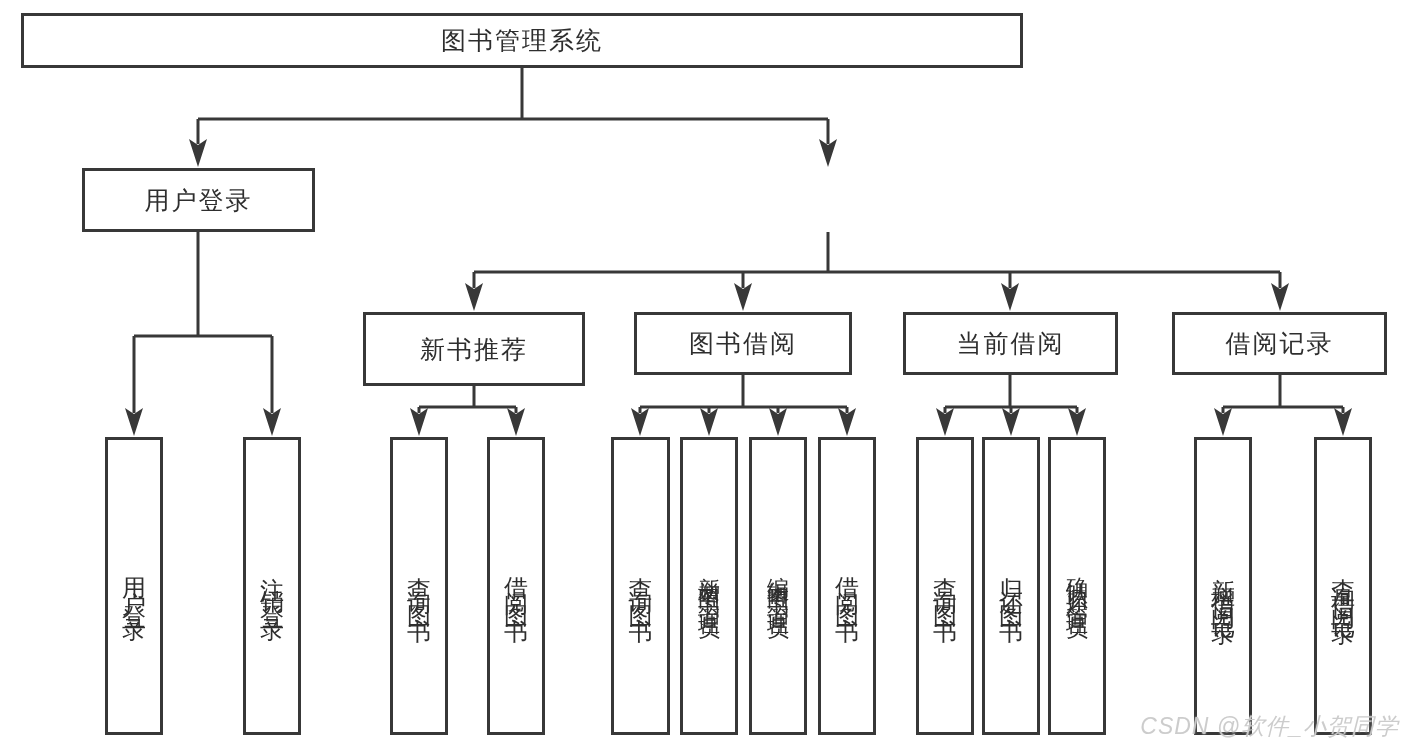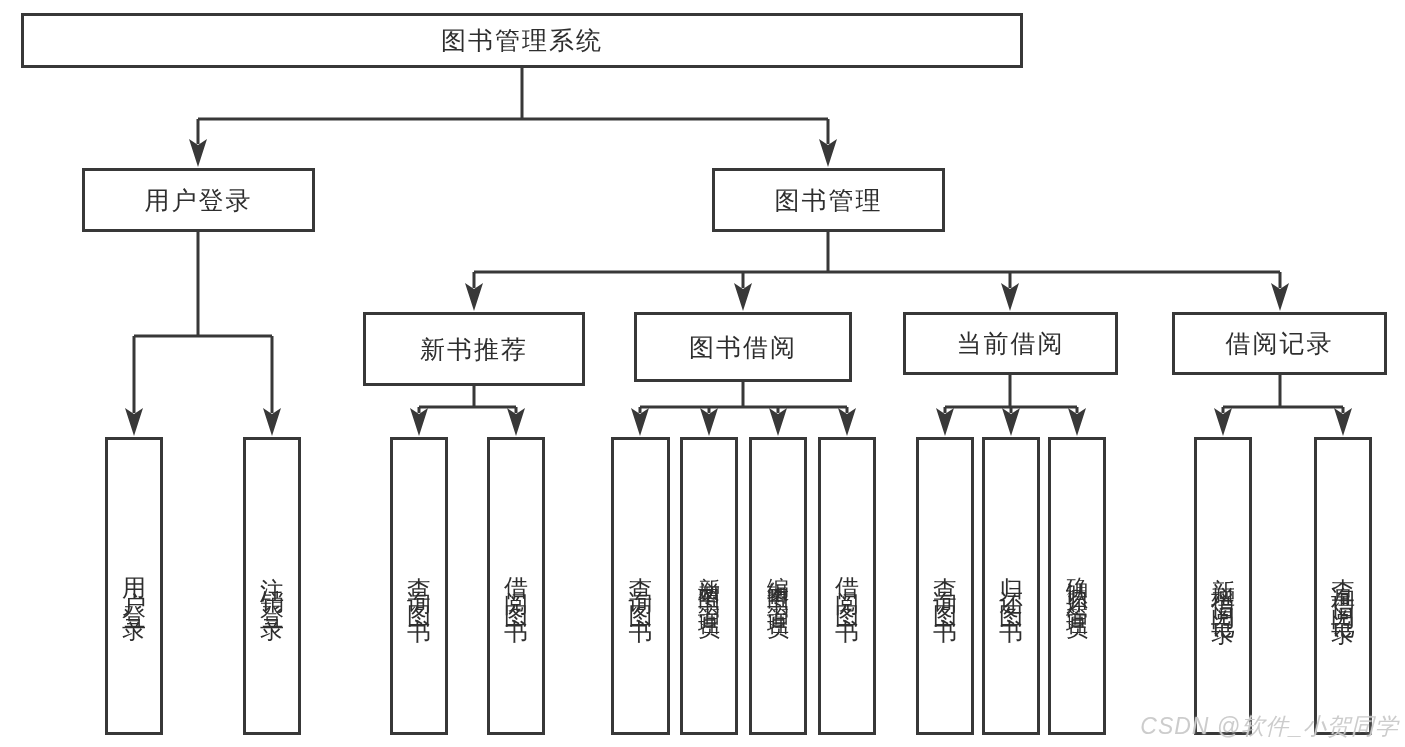--- a/index.html
+++ b/index.html
@@ -81,28 +81,25 @@
     </g>
   </svg>
 
   <div class="node" style="left:21px;top:13px;width:1002px;height:55px">
     <span class="h">图书管理系统</span>
   </div>
 
   <div class="node" style="left:82px;top:168px;width:233px;height:64px">
     <span class="h">用户登录</span>
   </div>
-  <div class="node" style="left:712px;top:168px;width:233px;height:64px">
-    <span class="h">图书管理</span>
-  </div>
 
   <div class="node" style="left:363px;top:312px;width:222px;height:74px">
     <span class="h">新书推荐</span>
   </div>
-  <div class="node" style="left:634px;top:312px;width:218px;height:70px">
+  <div class="node" style="left:634px;top:312px;width:218px;height:63px">
     <span class="h">图书借阅</span>
   </div>
   <div class="node" style="left:903px;top:312px;width:215px;height:63px">
     <span class="h">当前借阅</span>
   </div>
   <div class="node" style="left:1172px;top:312px;width:215px;height:63px">
     <span class="h">借阅记录</span>
   </div>
 
   <div class="node leaf" style="left:105px;top:437px;width:58px;height:298px">

